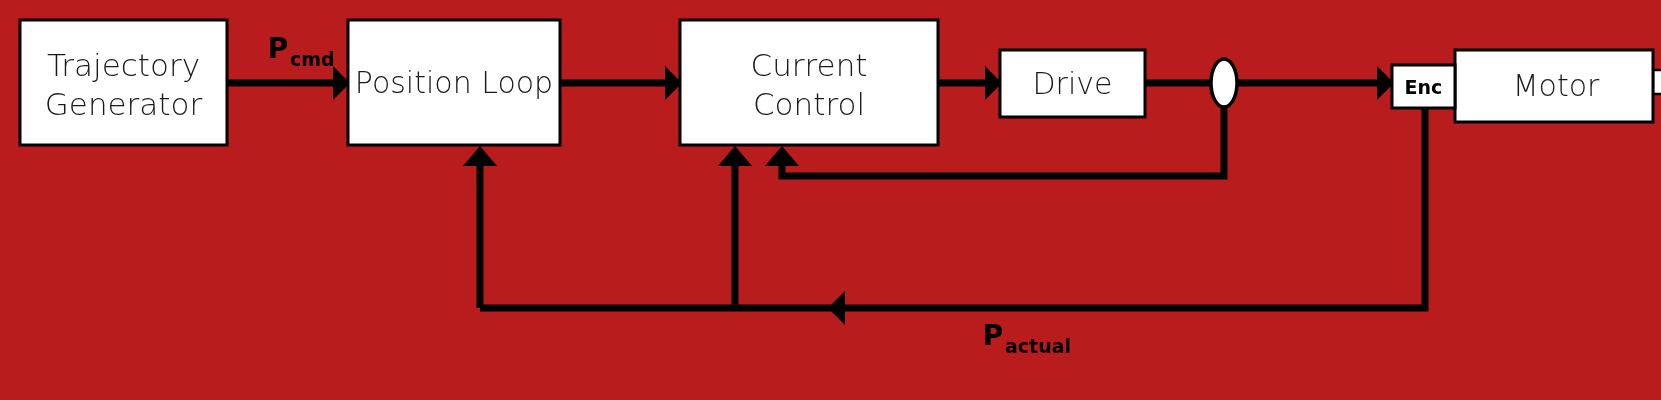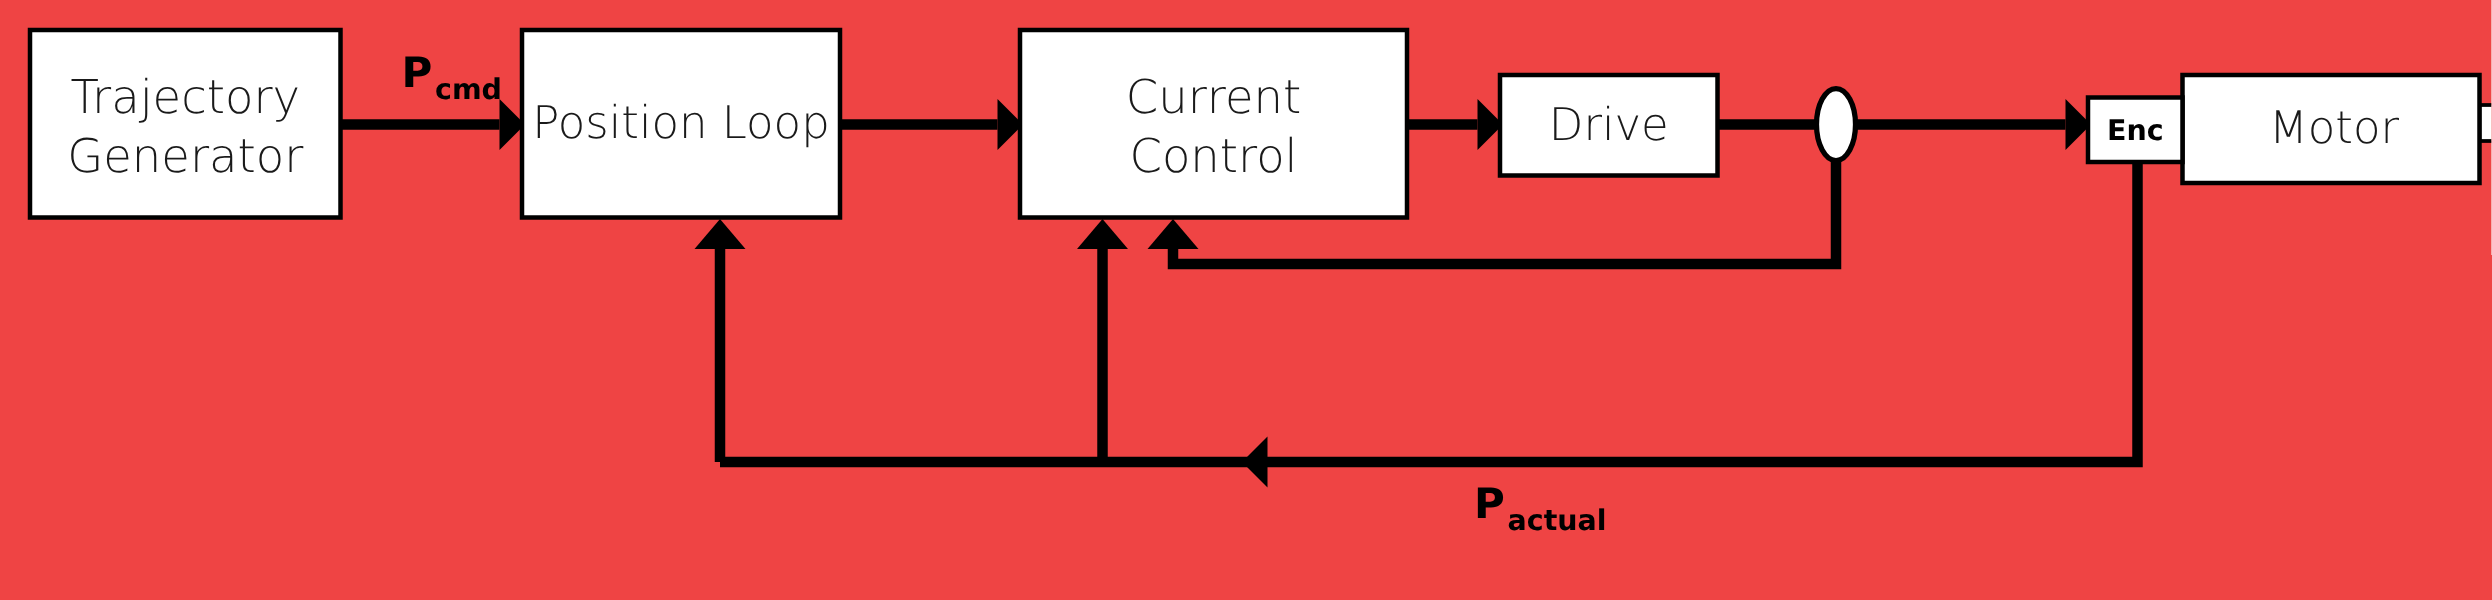--- a/index.html
+++ b/index.html
@@ -5,21 +5,21 @@
 <style>
   html, body {
     margin: 0;
     padding: 0;
     background: #ffffff;
   }
   #diagram-root {
     position: relative;
     width: 1661px;
     height: 400px;
-    background: #ef4444;
+    background: #b91c1c;
     font-family: "DejaVu Sans", "Liberation Sans", sans-serif;
     overflow: hidden;
   }
   #diagram-svg {
     position: absolute;
     left: 0;
     top: 0;
     width: 1661px;
     height: 400px;
     display: block;

